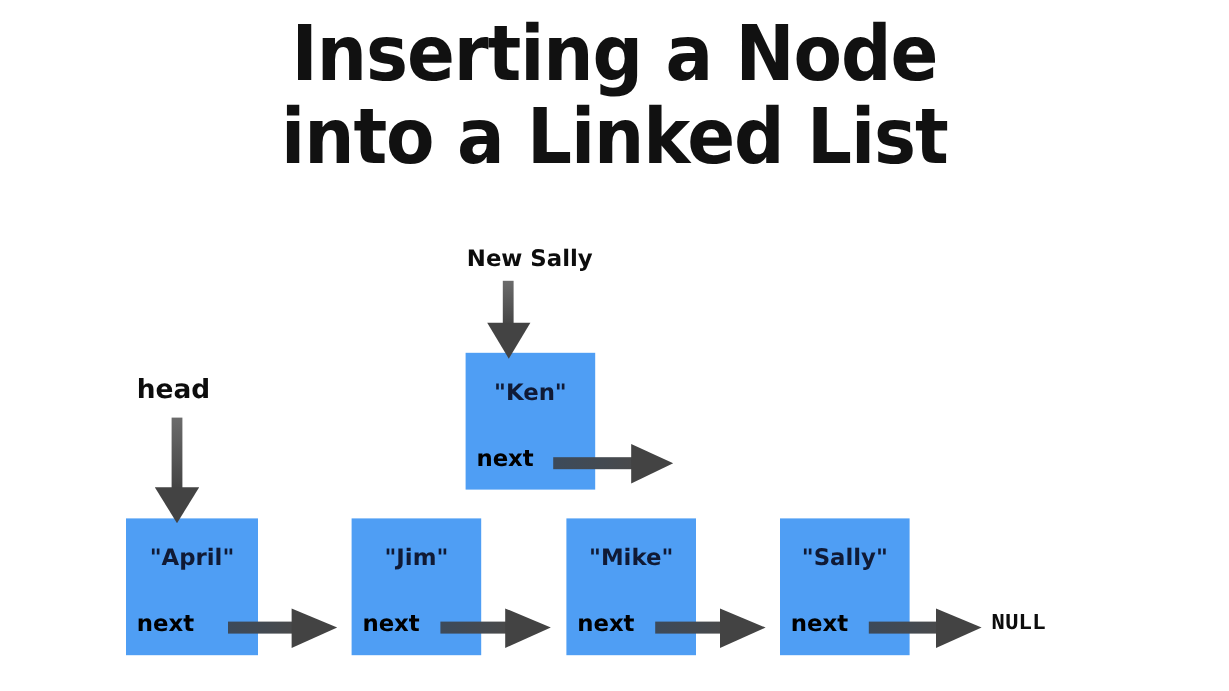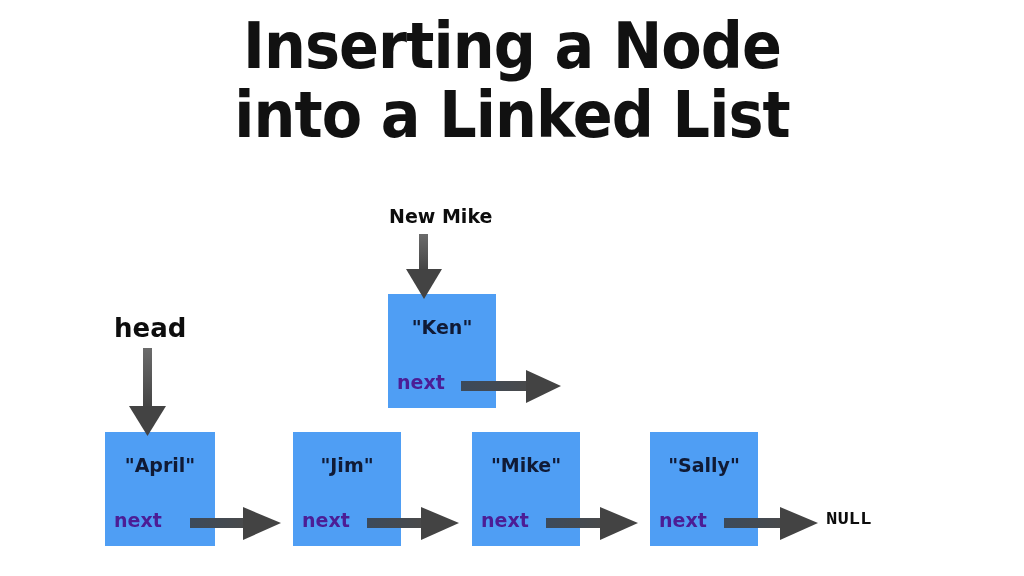--- a/index.html
+++ b/index.html
@@ -55,28 +55,28 @@
     font-weight: bold;
     color: #101a35;
     white-space: nowrap;
   }
   .node .nextlabel {
     position: absolute;
     left: 9px;
     bottom: 15px;
     font-size: 19px;
     font-weight: bold;
-    color: #4c1d95;
+    color: #000000;
     white-space: nowrap;
   }
 
   
   .plain-label {
     position: absolute;
-    font-size: 26px;
+    font-size: 22px;
     font-weight: bold;
     color: #0d0d0d;
     white-space: nowrap;
   }
   .plain-label.small {
     font-size: 19px;
   }
 
   
   #arrows {
@@ -91,21 +91,21 @@
 </head>
 <body>
 
 <div id="stage">
 
   <div id="title">
     <span class="line">Inserting a Node</span>
     <span class="line">into a Linked List</span>
   </div>
 
-  <div class="plain-label small" style="left:389px; top:205px;">New Mike</div>
+  <div class="plain-label small" style="left:389px; top:205px;">New Sally</div>
 
   <div class="plain-label" style="left:114px; top:313px;">head</div>
 
   <div class="plain-label small" style="left:826px; top:508px;font-family:Liberation Mono, monospace;">NULL</div>
 
   <div class="node" style="left:388px; top:294px; width:108px; height:114px;">
     <span class="value">"Ken"</span>
     <span class="nextlabel">next</span>
   </div>
 

